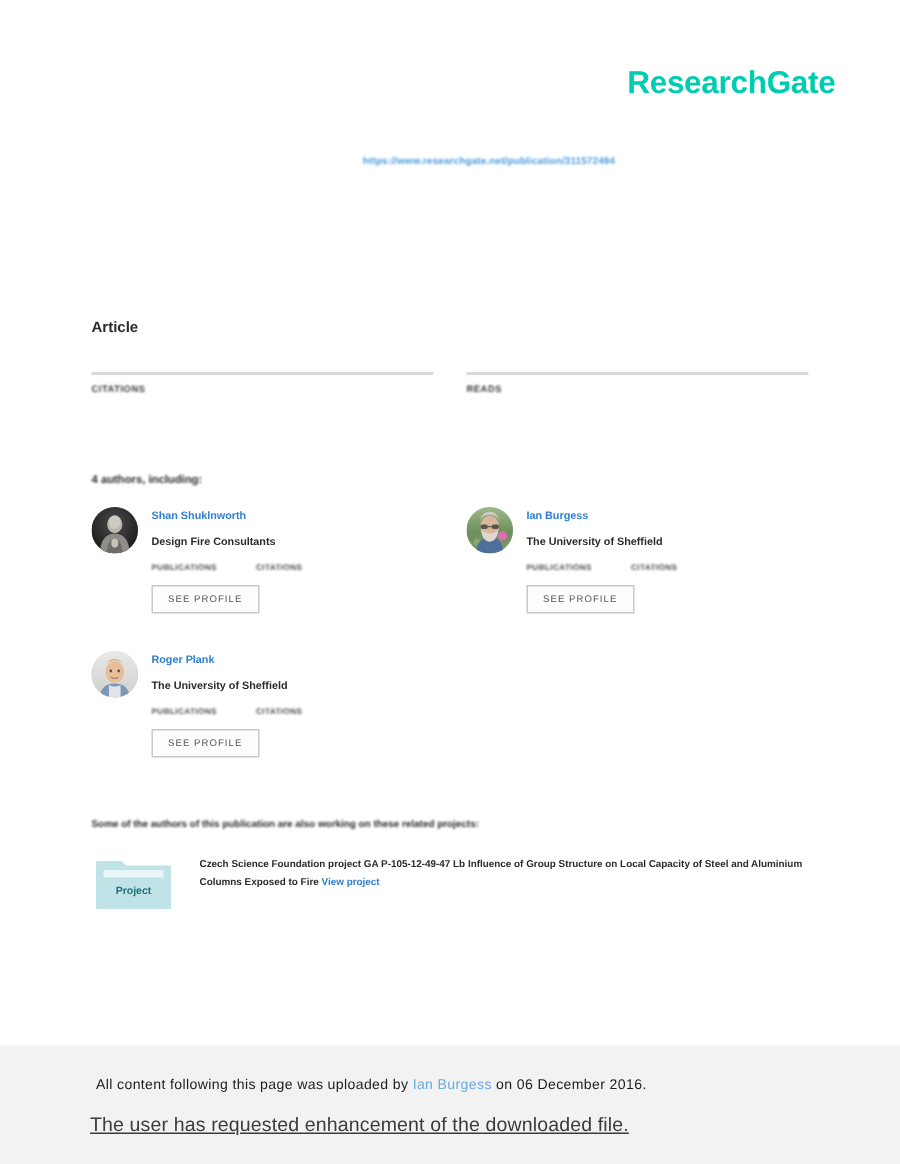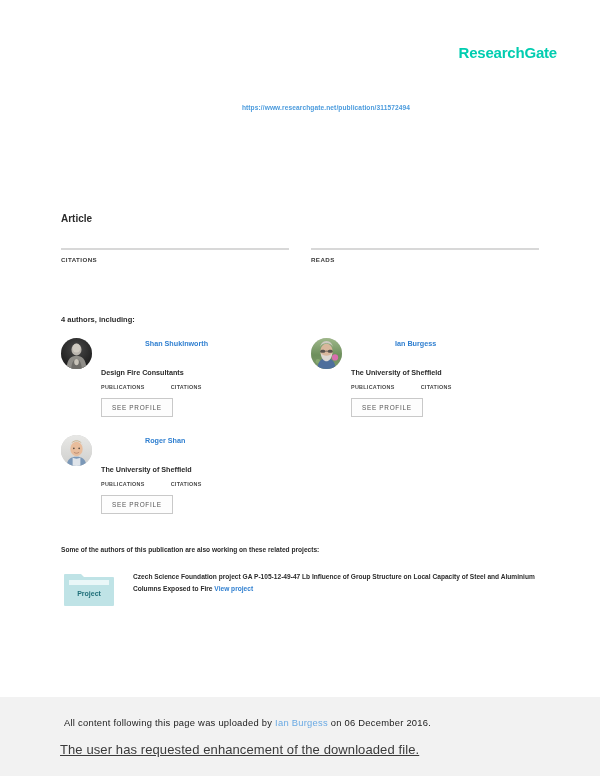--- a/index.html
+++ b/index.html
@@ -18,21 +18,21 @@
     height: 776px;
     background: #ffffff;
     overflow: hidden;
   }
 
   
   .rg-logo {
     position: absolute;
     top: 44px;
     right: 43px;
-    font-size: 15px;
+    font-size: 21px;
     font-weight: 700;
     letter-spacing: -0.2px;
     color: #00cdb0;
     filter: blur(0.45px);
     white-space: nowrap;
   }
 
   
   .url-line {
     position: absolute;
@@ -128,24 +128,23 @@
   }
   .avatar svg { display: block; width: 100%; height: 100%; }
 
   .author-meta { padding-top: 1px; min-width: 0; }
   .author-name {
     font-size: 7.2px;
     font-weight: 700;
     color: #2f7fd0;
     filter: blur(0.5px);
     white-space: nowrap;
-    margin-left: 44px;
   }
   .author-affil {
-    margin-top: 20px;
+    margin-top: 8px;
     font-size: 7.2px;
     font-weight: 700;
     color: #2b2b2b;
     filter: blur(0.5px);
     white-space: nowrap;
   }
   .author-stats {
     margin-top: 7px;
     margin-left: 40px;
     display: flex;
@@ -352,21 +351,21 @@
               <path d="M7 40 C8 31 13 28 20 28 C27 28 32 31 33 40 Z" fill="#7b98b8"></path>
               <path d="M15 40 L15 29 C17 31 23 31 25 29 L25 40 Z" fill="#dfe4ea"></path>
               <ellipse cx="20" cy="18" rx="8" ry="9.4" fill="#e8bd9c"></ellipse>
               <path d="M12 14 C12.5 6 27.5 6 28 14 C27 9 24 7 20 7 C16 7 13 9 12 14 Z" fill="#c2a477"></path>
               <ellipse cx="16.6" cy="17.2" rx="1" ry="1.2" fill="#4a4038"></ellipse>
               <ellipse cx="23.4" cy="17.2" rx="1" ry="1.2" fill="#4a4038"></ellipse>
               <path d="M17 22.6 C18.4 23.9 21.6 23.9 23 22.6" stroke="#b07f66" stroke-width="1" fill="none" stroke-linecap="round"></path>
             </svg>
           </div>
           <div class="author-meta">
-            <div class="author-name">Roger Shan</div>
+            <div class="author-name">Roger Plank</div>
             <div class="author-affil">The University of Sheffield</div>
           </div>
         </div>
         <div class="author-stats">
           <div class="astat">PUBLICATIONS</div>
           <div class="astat">CITATIONS</div>
         </div>
         <div class="see-profile">SEE PROFILE</div>
       </div>
 

